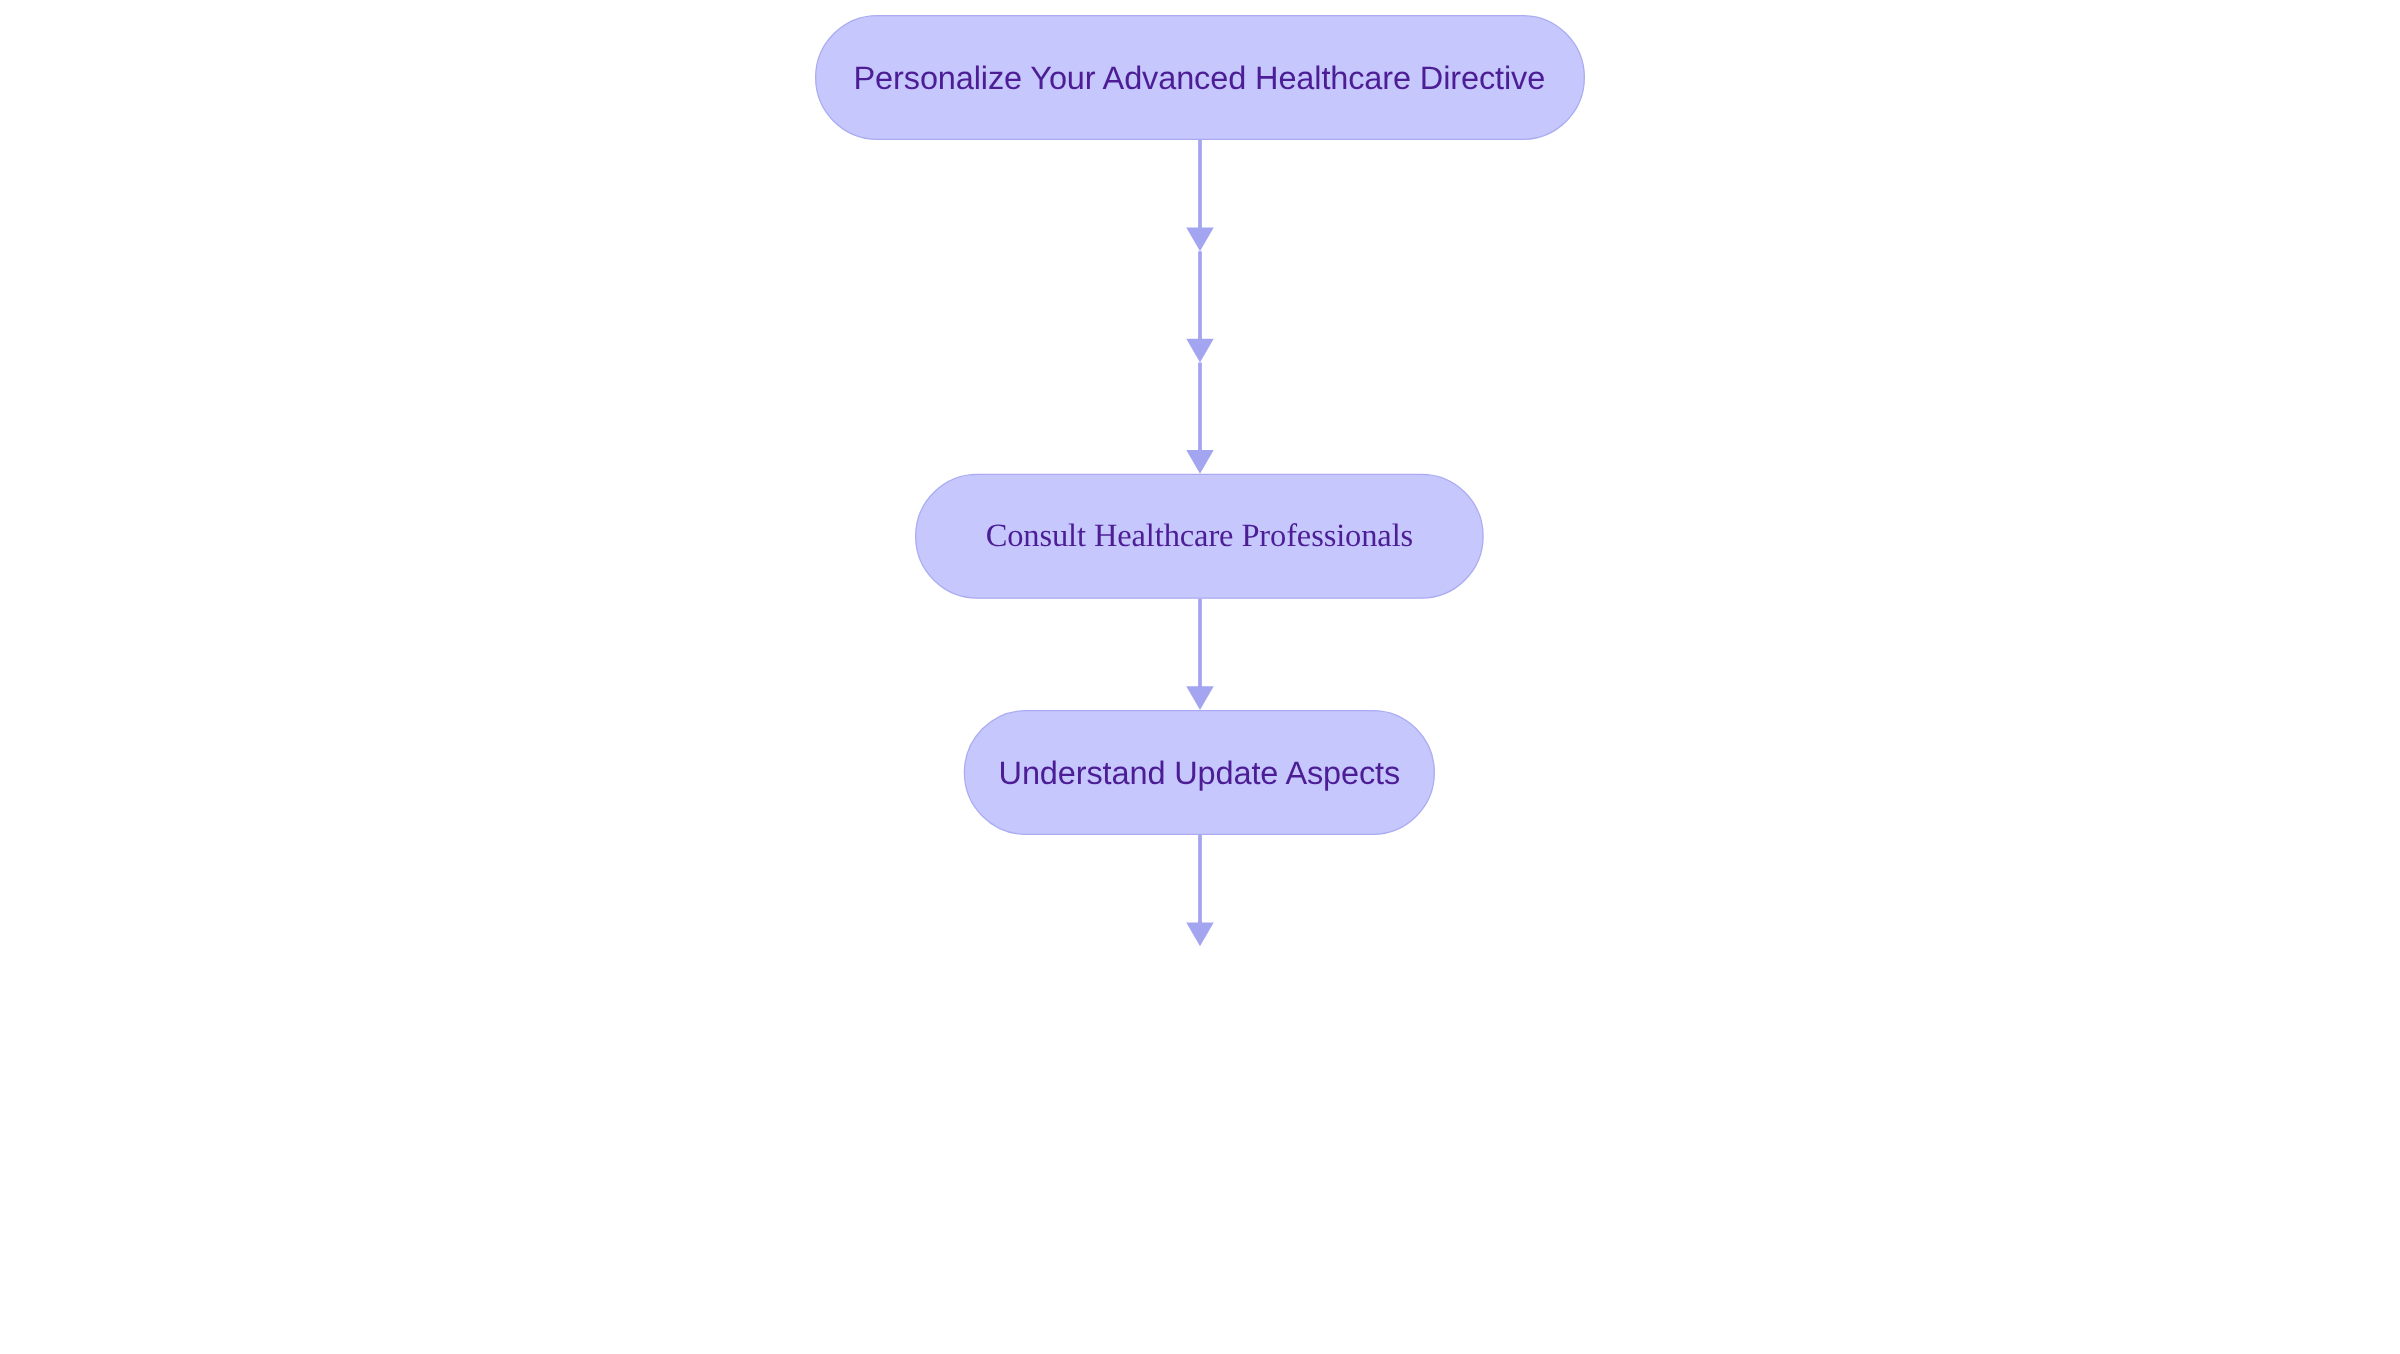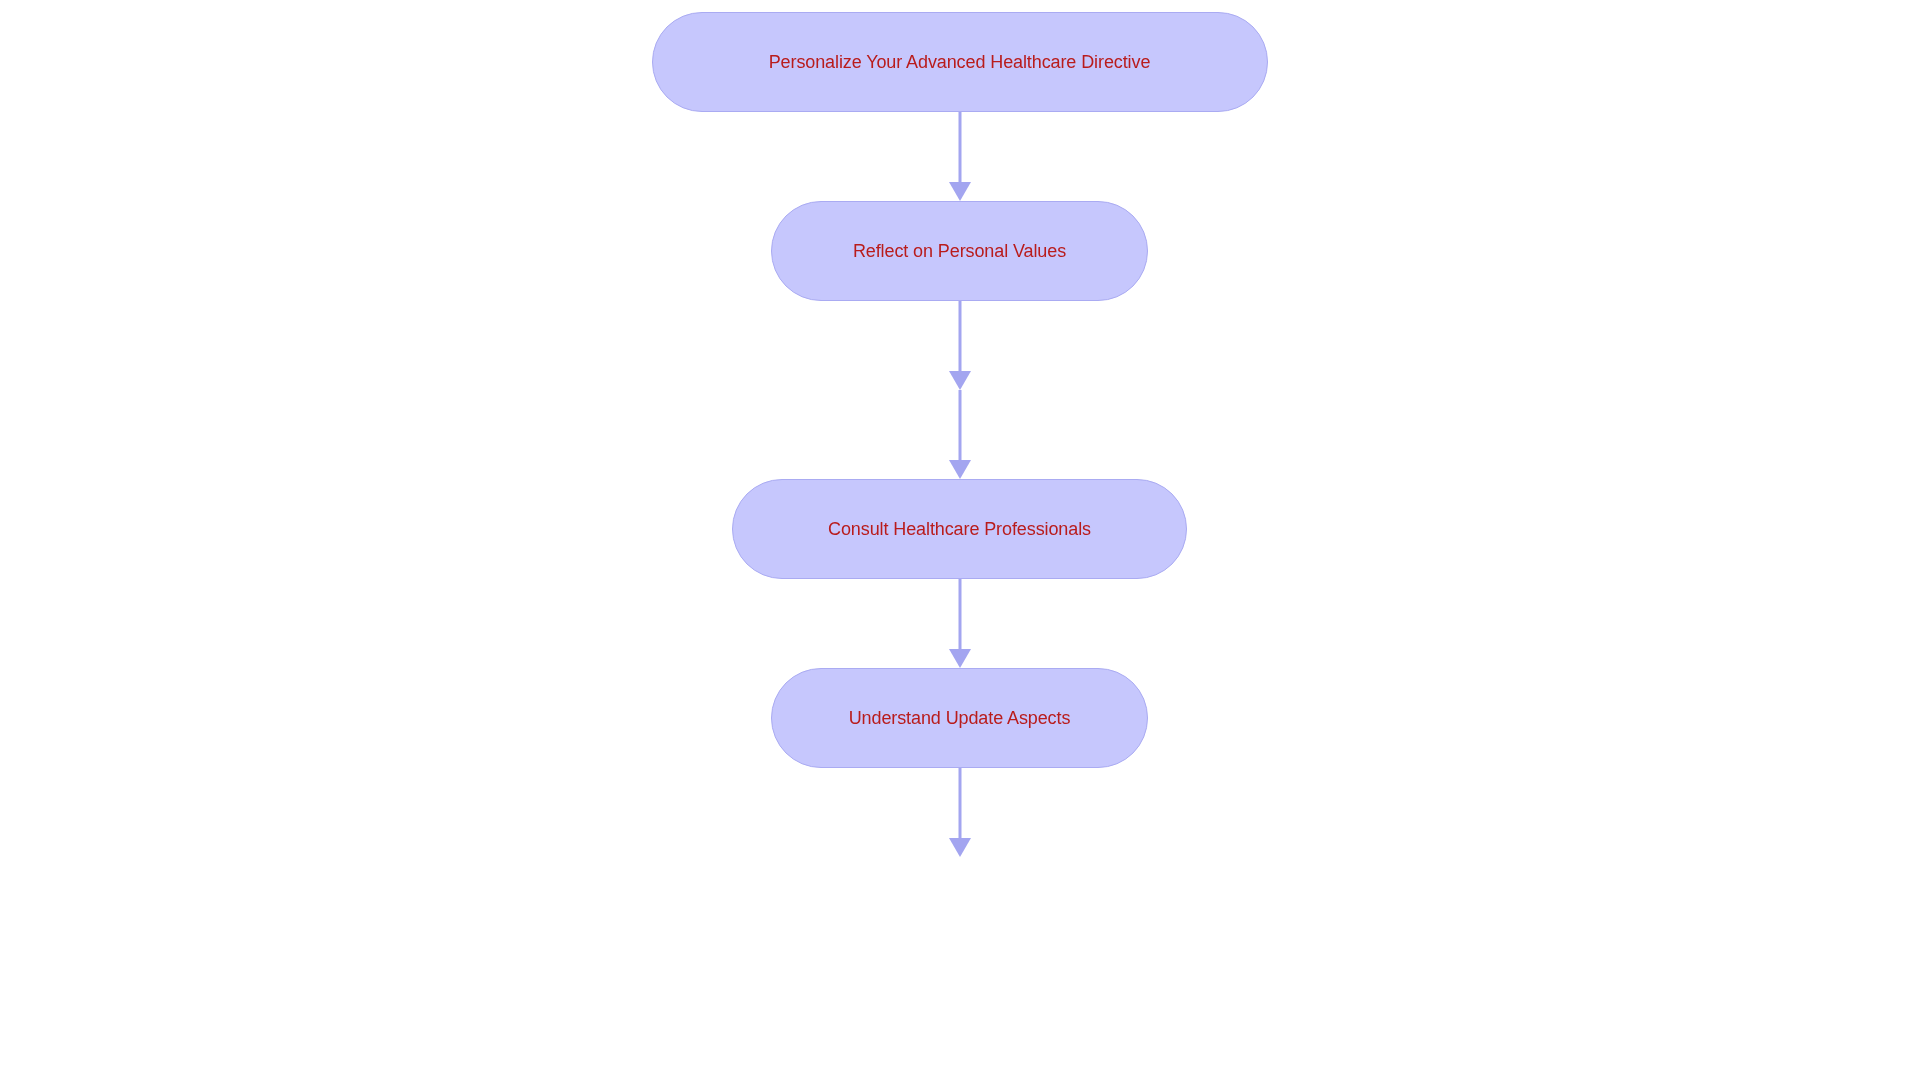--- a/index.html
+++ b/index.html
@@ -31,25 +31,25 @@
     flex-direction: column;
     align-items: center;
   }
 
   .node {
     box-sizing: border-box;
     height: 100px;
     border-radius: 50px;
     background: #c6c7fd;
     border: 1.4px solid #aaabf2;
-    color: #b91c1c;
+    color: #4c1d95;
     display: flex;
     align-items: center;
     justify-content: center;
-    font-size: 18px;
+    font-size: 26px;
     font-family: "Liberation Sans", sans-serif;
     font-weight: 400;
     letter-spacing: -0.1px;
     white-space: nowrap;
     position: relative;
     margin-left: -1px;
     text-align: right;
   }
 
   .connector {
@@ -92,36 +92,33 @@
 
     <div class="node" style="width:616px;">
       <span>Personalize Your Advanced Healthcare Directive</span>
     </div>
 
     <div class="connector">
       <span class="line"></span>
       <span class="head"></span>
     </div>
 
-    <div class="node" style="width:377px;">
-      <span>Reflect on Personal Values</span>
-    </div>
 
     <div class="connector">
       <span class="line"></span>
       <span class="head"></span>
     </div>
 
 
     <div class="connector">
       <span class="line"></span>
       <span class="head"></span>
     </div>
 
-    <div class="node" style="width:455px;">
+    <div class="node" style="width:455px;font-family:Liberation Serif, serif;">
       <span>Consult Healthcare Professionals</span>
     </div>
 
     <div class="connector">
       <span class="line"></span>
       <span class="head"></span>
     </div>
 
     <div class="node" style="width:377px;">
       <span>Understand Update Aspects</span>

